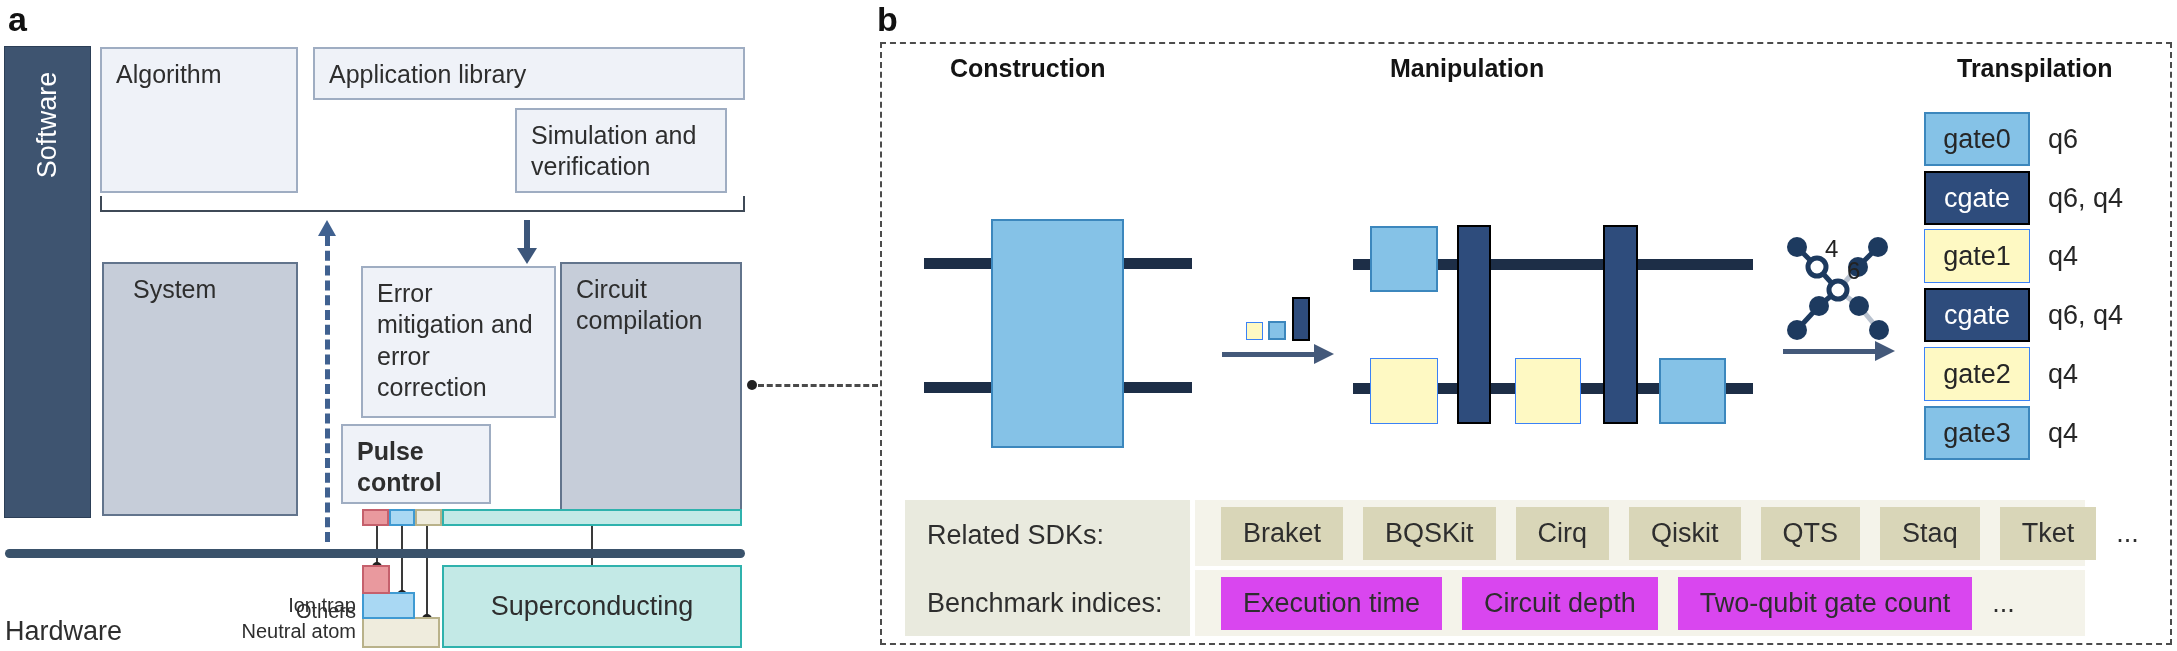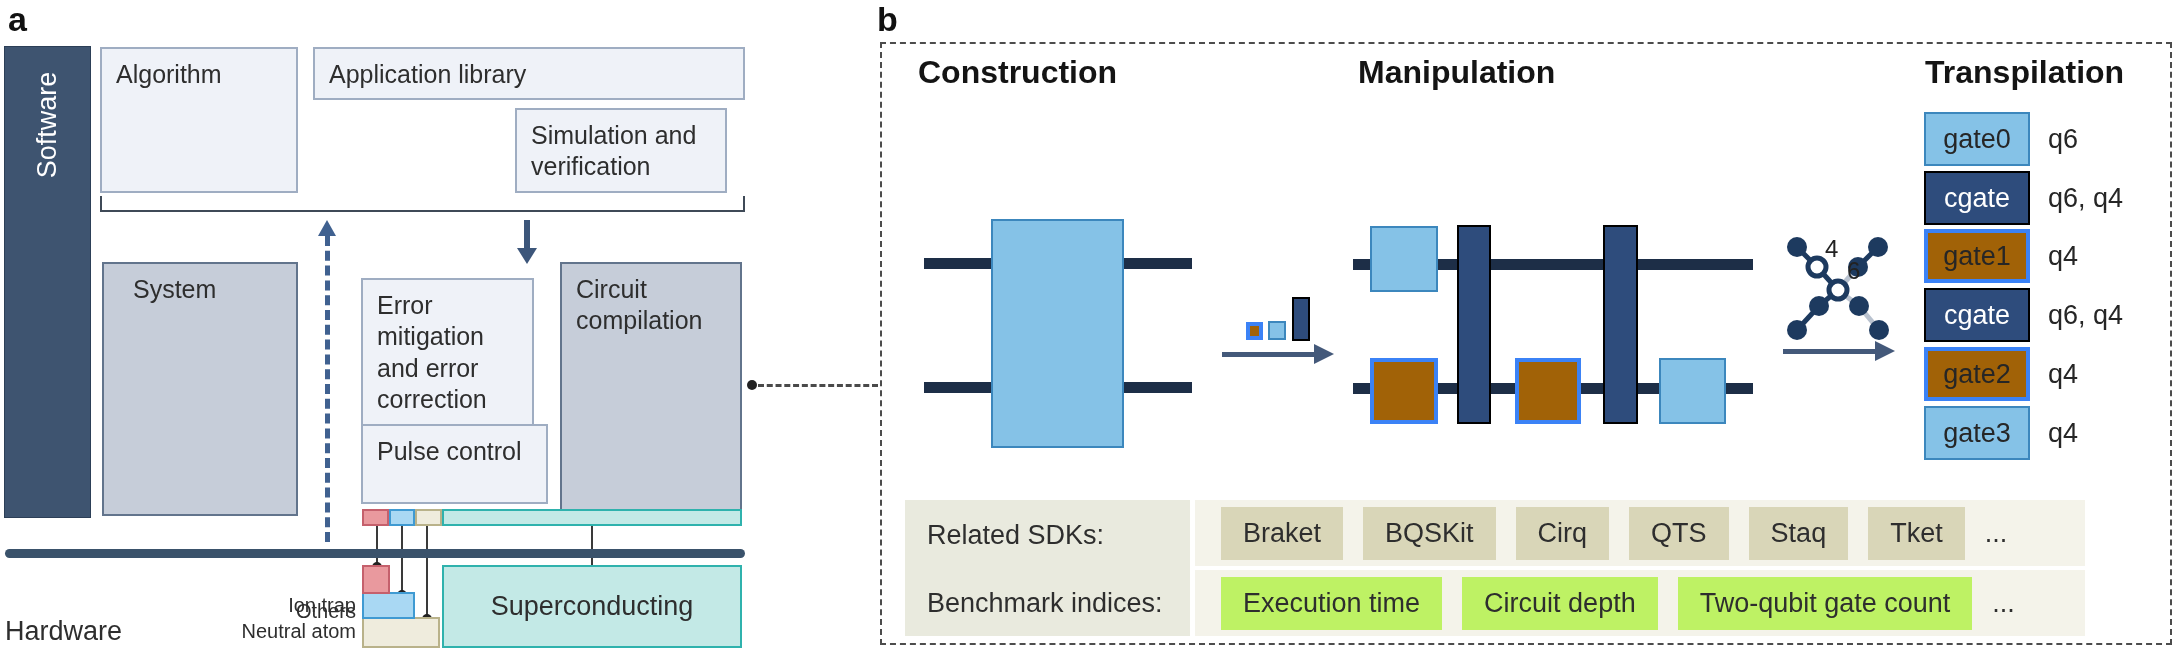--- a/index.html
+++ b/index.html
@@ -26,40 +26,40 @@
   .sw.red{background:#e9999e;border-color:#c5606c;}
   .sw.hblue{background:#a9d8f3;border-color:#3f9ad2;}
   .sw.beige{background:#efecdd;border-color:#b9b28a;}
   .sw.teal{background:#c3e9e6;border-color:#2fb2ad;}
   .cline{position:absolute;width:2px;background:#3a3a3a;}
   .dot{position:absolute;width:10px;height:10px;border-radius:50%;background:#222;}
   .smalllbl{position:absolute;font-size:20px;color:#2e2e2e;width:120px;text-align:right;}
   .dashh{position:absolute;height:0;border-top:3px dashed #4a4a4a;}
   
   .bborder{position:absolute;box-sizing:border-box;border:2px dashed #4c4c4c;}
-  .bheader{position:absolute;font-size:32px;font-weight:700;color:#141414;}
+  .bheader{position:absolute;font-size:25px;font-weight:700;color:#141414;margin-left:32px;}
   .wire{position:absolute;height:11px;background:#1d2e47;}
   .gatebox{position:absolute;box-sizing:border-box;}
   .g-blue{background:#85c2e7;border:2px solid #3c87bd;}
-  .g-light{background:#a16207;border:4px solid #3b82f6;}
+  .g-light{background:#fef9c3;border:1px solid #3b82f6;}
   .g-dark{background:#2e4c7c;border:2px solid #000000;}
   .shaft-h{position:absolute;height:5px;background:#44597a;}
   .tri-right{position:absolute;width:0;height:0;border-top:10px solid transparent;
           border-bottom:10px solid transparent;border-left:20px solid #44597a;}
   .grow{position:absolute;left:1924px;width:106px;height:54px;box-sizing:border-box;
         display:flex;align-items:center;justify-content:center;font-size:27px;color:#262626;}
   .grow.dk{color:#ffffff;}
   .qlabel{position:absolute;left:2048px;height:54px;display:flex;align-items:center;
         font-size:27px;color:#262626;}
   .labelcell{position:absolute;background:#e9eade;display:flex;align-items:center;
         padding-left:22px;box-sizing:border-box;font-size:27px;color:#2e2e2e;}
   .chipband{position:absolute;background:#f4f3ea;display:flex;align-items:center;
         gap:20px;padding-left:26px;box-sizing:border-box;}
   .chip{background:#d9d6b8;padding:11px 22px;font-size:27px;color:#2e2e2e;white-space:nowrap;}
-  .chipband.bench .chip{background:#bef264;}
+  .chipband.bench .chip{background:#d946ef;}
   .ellip{font-size:27px;color:#2e2e2e;}
   .hw-lbl{position:absolute;font-size:27px;color:#2e2e2e;}
 </style>
 </head>
 <body>
 
 <div id="figure">
 
   <div class="plabel" style="left:8px;top:0px;">a</div>
 
@@ -80,24 +80,24 @@
 
   <div class="tri-up" style="left:318px;top:220px;"></div>
   <div class="dashv" style="left:325px;top:236px;height:306px;"></div>
 
   <div class="shaft-v" style="left:524px;top:220px;height:30px;"></div>
   <div class="tri-down" style="left:517px;top:248px;"></div>
 
   <div class="box gray" style="left:102px;top:262px;width:196px;height:254px;padding-left:29px;">
     <span>System</span>
   </div>
-  <div class="box light" style="left:361px;top:278px;width:173px;height:152px;">
+  <div class="box light" style="left:361px;top:266px;width:195px;height:152px;">
     <span>Error mitigation and error correction</span>
   </div>
-  <div class="box light" style="left:361px;top:424px;width:187px;height:80px;">
+  <div class="box light" style="left:341px;top:424px;width:150px;height:80px;font-weight:bold;">
     <span>Pulse control</span>
   </div>
   <div class="box gray" style="left:560px;top:262px;width:182px;height:252px;">
     <span>Circuit compilation</span>
   </div>
 
   <div class="sw red" style="left:362px;top:509px;width:27px;height:17px;"></div>
   <div class="sw hblue" style="left:389px;top:509px;width:26px;height:17px;"></div>
   <div class="sw beige" style="left:415px;top:509px;width:27px;height:17px;"></div>
   <div class="sw teal" style="left:442px;top:509px;width:300px;height:17px;"></div>
@@ -207,20 +207,21 @@
   <div class="grow g-blue" style="top:406px;">
     <span>gate3</span>
   </div>
   <div class="qlabel" style="top:406px;">q4</div>
 
   <div class="labelcell" style="left:905px;top:500px;width:285px;height:70px;">Related SDKs:</div>
   <div class="chipband" style="left:1195px;top:500px;width:890px;height:66px;">
     <span class="chip">Braket</span>
     <span class="chip">BQSKit</span>
     <span class="chip">Cirq</span>
+    <span class="chip">Qiskit</span>
     <span class="chip">QTS</span>
     <span class="chip">Staq</span>
     <span class="chip">Tket</span>
     <span class="ellip">...</span>
   </div>
 
   <div class="labelcell" style="left:905px;top:570px;width:285px;height:66px;">Benchmark indices:</div>
   <div class="chipband bench" style="left:1195px;top:570px;width:890px;height:66px;">
     <span class="chip">Execution time</span>
     <span class="chip">Circuit depth</span>

